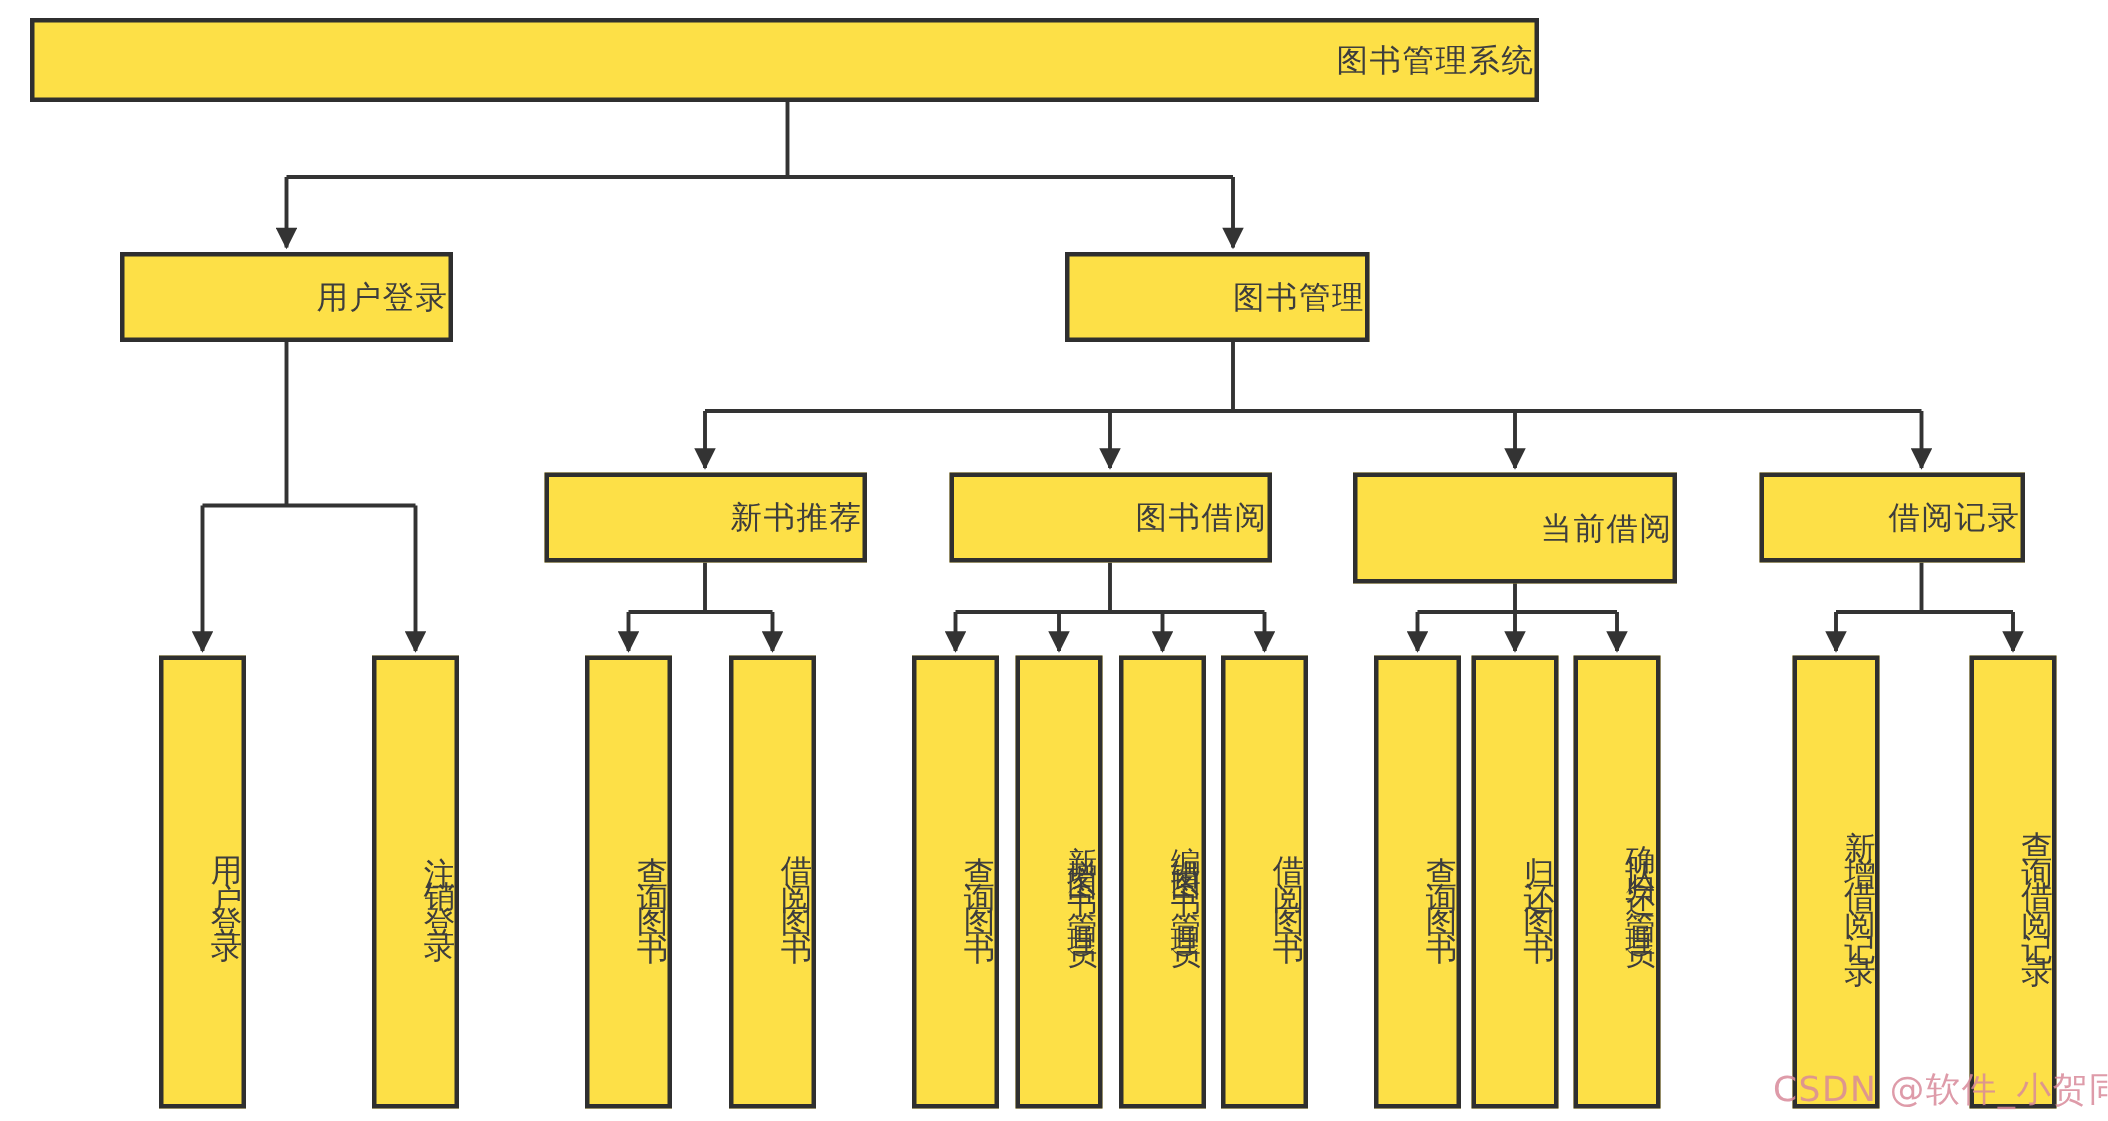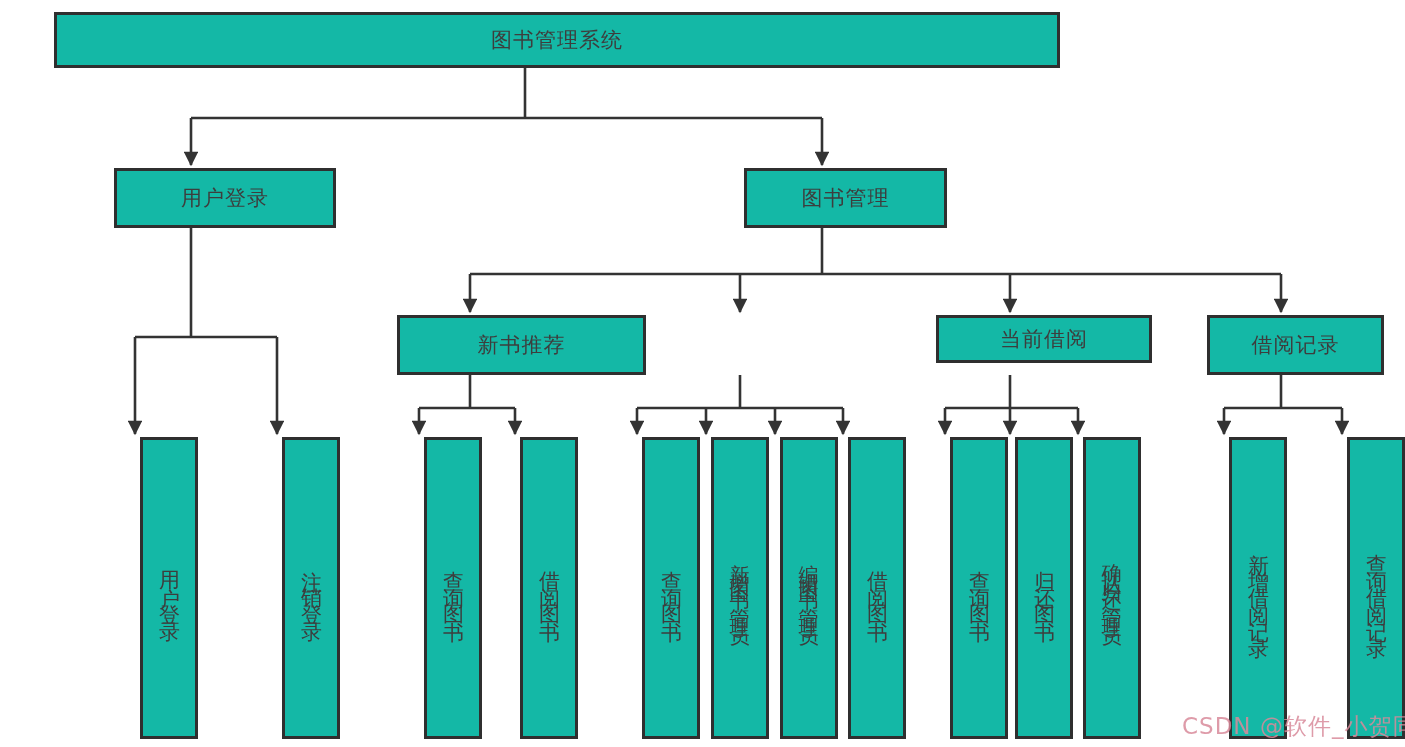--- a/index.html
+++ b/index.html
@@ -7,25 +7,24 @@
     position:relative;
     width:1405px;height:747px;
     background:#ffffff;
     font-family:"DejaVu Sans","Liberation Sans",sans-serif;
     overflow:hidden;
   }
   .connectors{position:absolute;left:0;top:0;width:1405px;height:747px;}
   .node{
     position:absolute;
     box-sizing:border-box;
-    background:#14b8a6;
+    background:#fde047;
     border:3px solid #2f2f2f;
-    display:flex;align-items:center;justify-content:center;
+    display:flex;align-items:center;justify-content:flex-end;
     color:#3d3d3d;
-    margin-left:34px;
   }
   .node-h{font-size:21px;letter-spacing:1px;white-space:nowrap;}
   .node-v{width:58px;height:302px;top:437px;}
   .vtext{
     writing-mode:vertical-rl;
     text-orientation:mixed;
     font-size:21px;
     letter-spacing:17px;
     line-height:1;
     color:#3d3d3d;
@@ -100,24 +99,27 @@
     <span>图书管理系统</span>
   </div>
 
   <div class="node node-h" style="left:80px;top:168px;width:222px;height:60px;">
     <span>用户登录</span>
   </div>
   <div class="node node-h" style="left:710px;top:168px;width:203px;height:60px;">
     <span>图书管理</span>
   </div>
 
-  <div class="node node-h" style="left:363px;top:315px;width:249px;height:60px;">
+  <div class="node node-h" style="left:363px;top:315px;width:215px;height:60px;">
     <span>新书推荐</span>
   </div>
-  <div class="node node-h" style="left:902px;top:315px;width:216px;height:48px;">
+  <div class="node node-h" style="left:633px;top:315px;width:215px;height:60px;">
+    <span>图书借阅</span>
+  </div>
+  <div class="node node-h" style="left:902px;top:315px;width:216px;height:74px;">
     <span>当前借阅</span>
   </div>
   <div class="node node-h" style="left:1173px;top:315px;width:177px;height:60px;">
     <span>借阅记录</span>
   </div>
 
   <div class="node node-v" style="left:106px;">
     <span class="vtext">用户登录</span>
   </div>
   <div class="node node-v" style="left:248px;">

